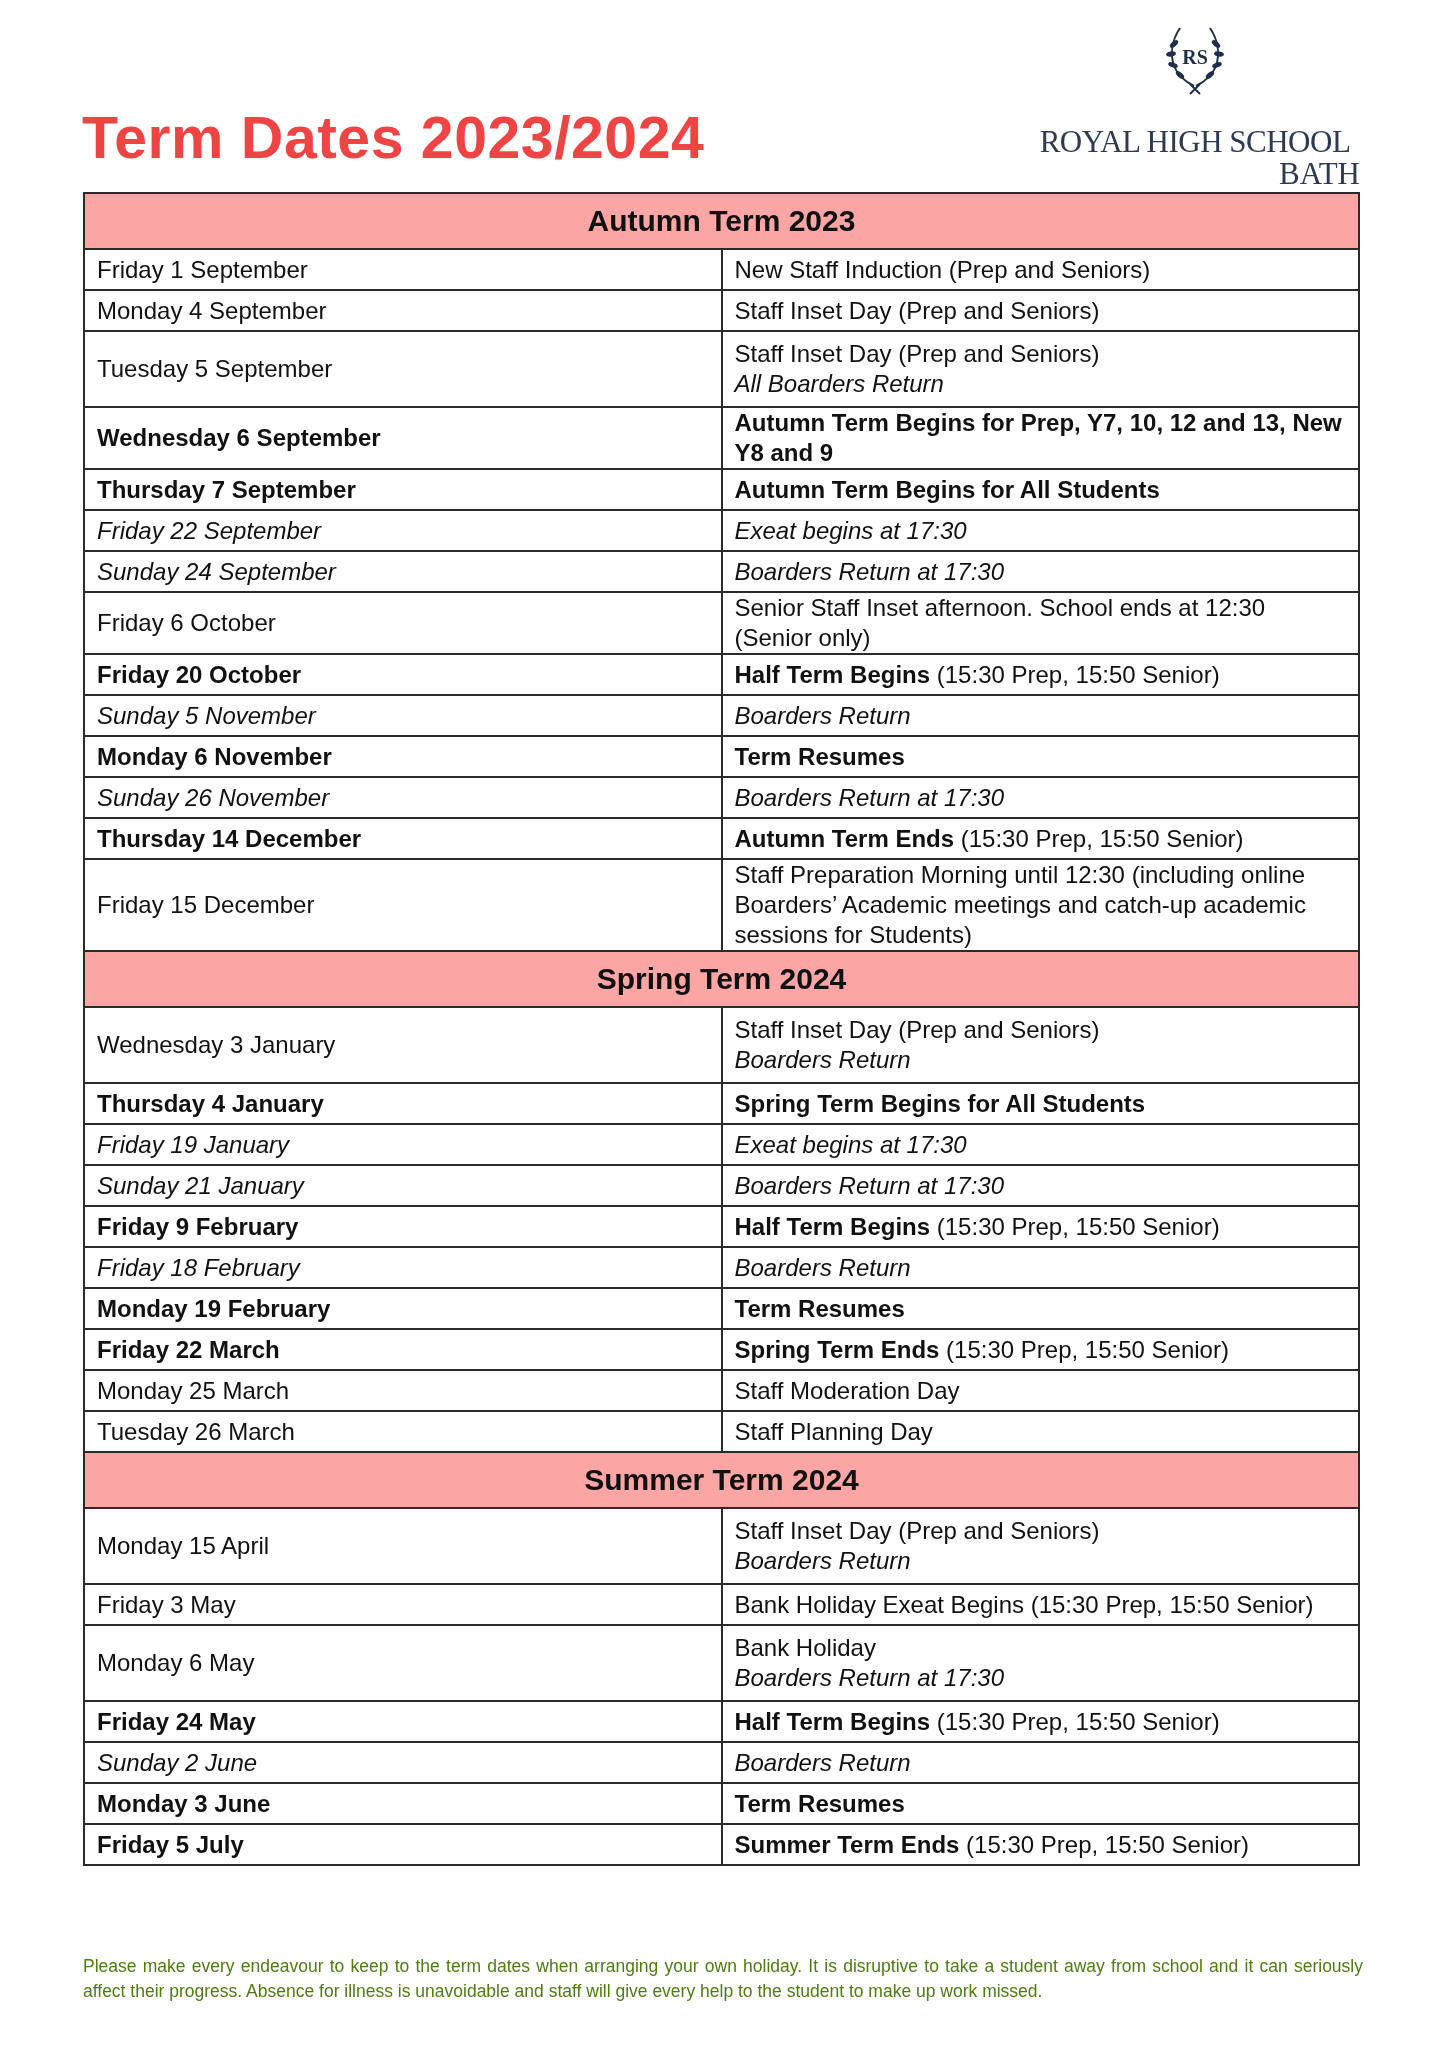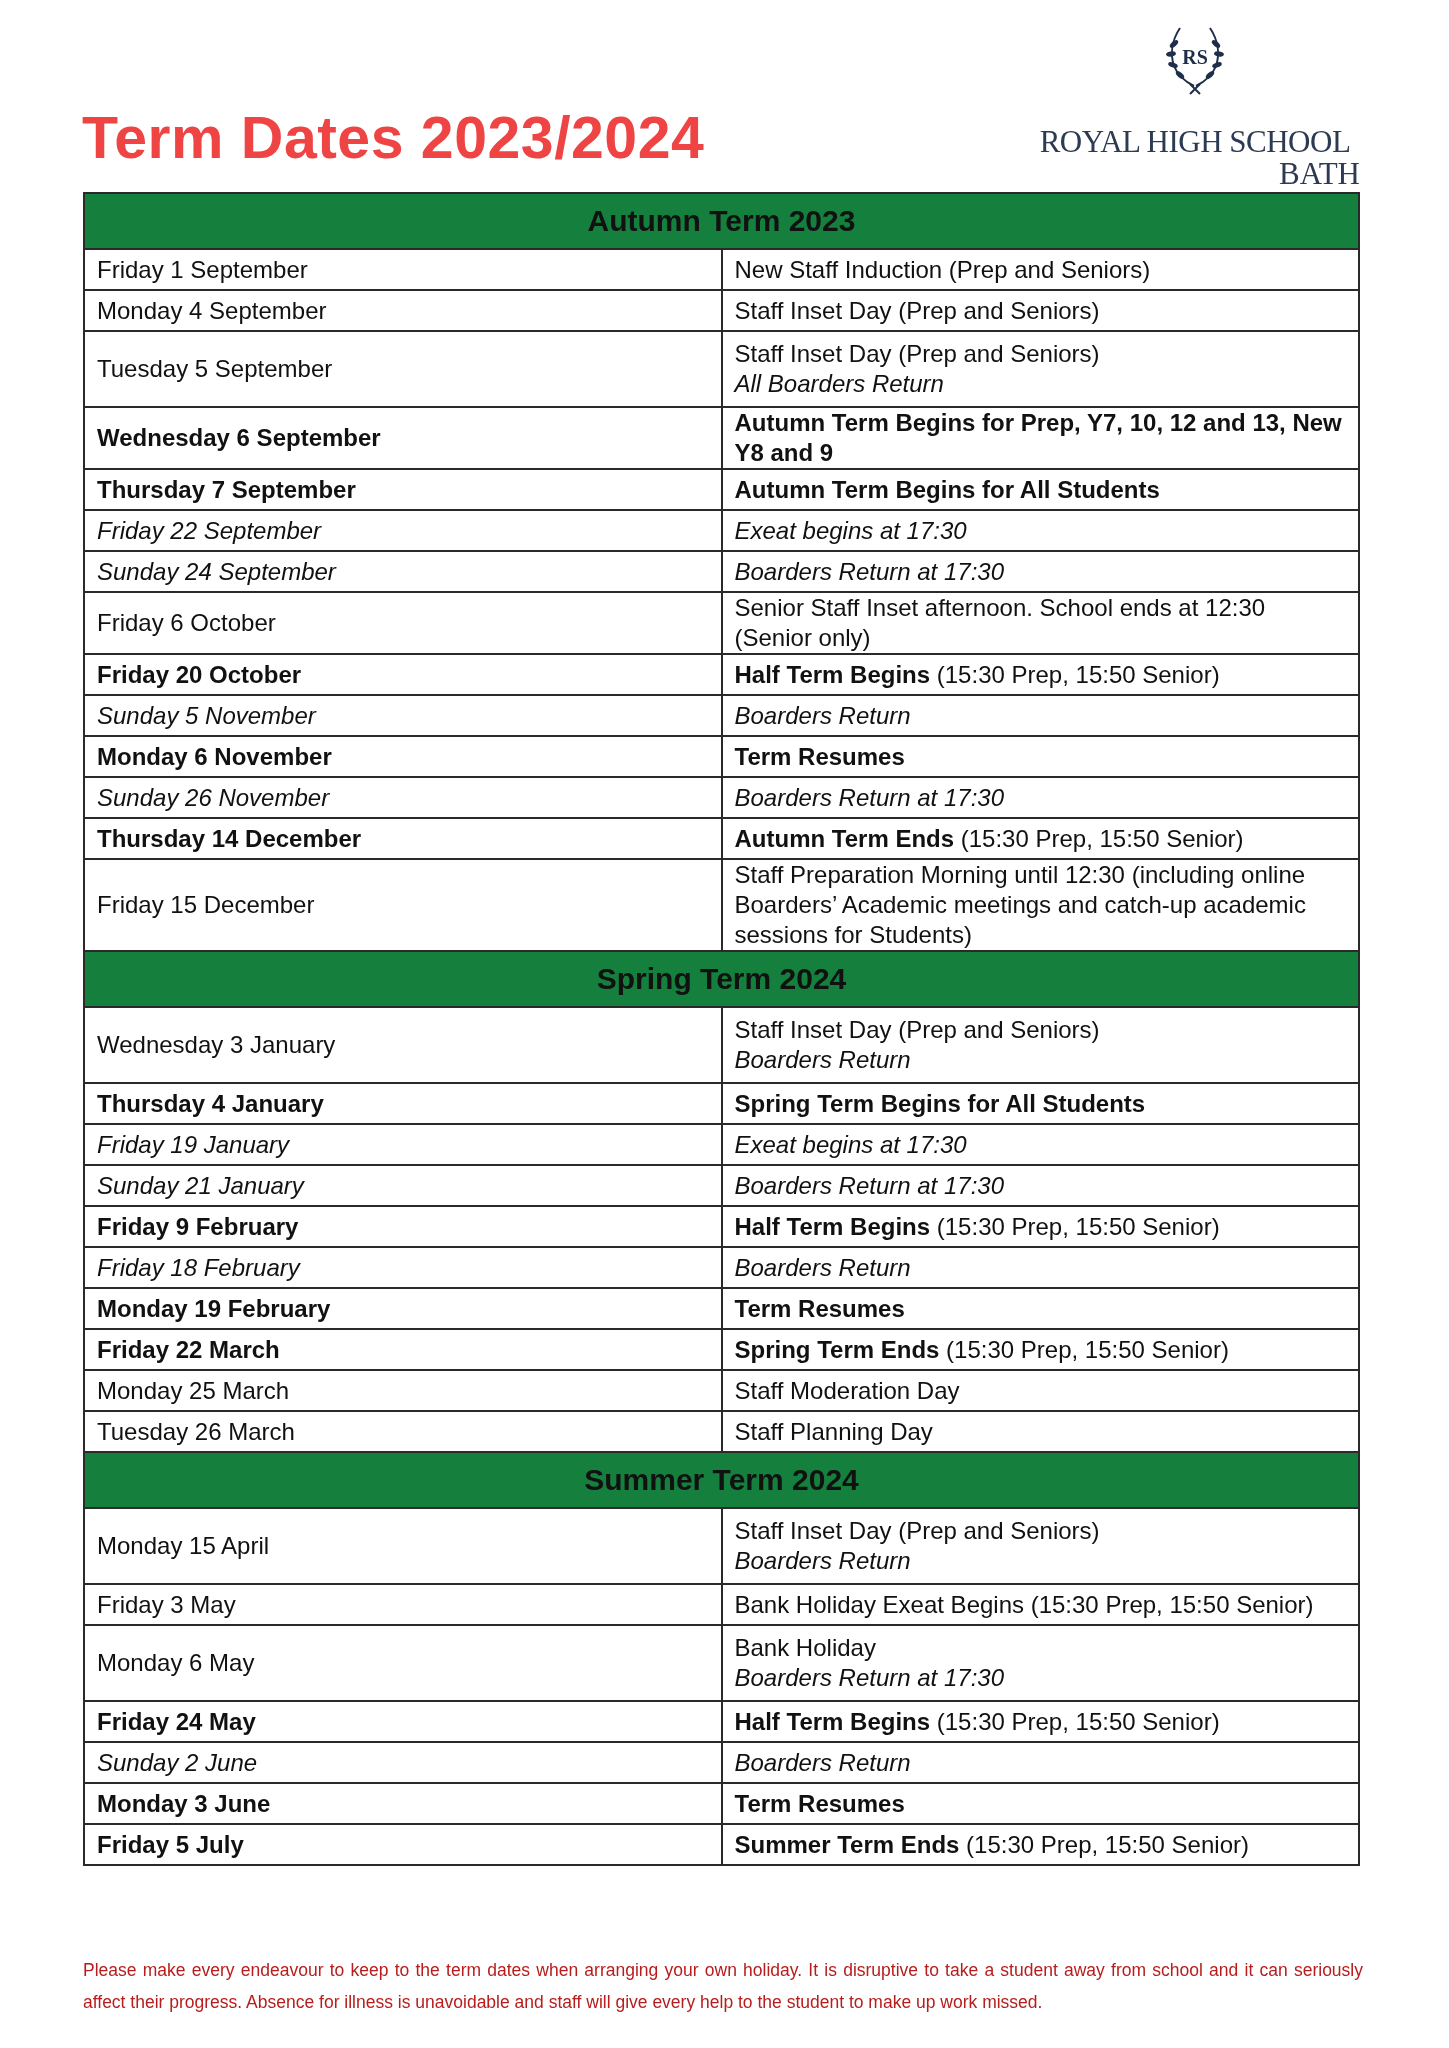--- a/index.html
+++ b/index.html
@@ -11,28 +11,28 @@
   .crest { display:block; margin:0 auto; width:90px; height:76px; }
   .logo-name { font-family:"Liberation Serif", "DejaVu Serif", serif; font-size:31px;
                line-height:32px; letter-spacing:-0.5px; color:#2c3a52; margin-top:30px; }
   .logo-city { font-family:"Liberation Serif", "DejaVu Serif", serif; font-size:31px;
                line-height:32px; color:#2c3a52;text-align:right; }
   table.terms { position:absolute; left:83px; top:192px; width:1277px;
                 border-collapse:collapse; table-layout:fixed; }
   table.terms td { border:2px solid #2a2a2a; padding:0 12px; font-size:24px;
                    vertical-align:middle; line-height:30px; }
   td.c1 { width:339px; }
-  tr.h td { background:#15803d; text-align:center; font-weight:bold; font-size:30px;
+  tr.h td { background:#fca5a5; text-align:center; font-weight:bold; font-size:30px;
             height:54px; padding:0; }
   tr.r td { height:39px; }
   tr.r2 td { height:74px; }
   .b { font-weight:bold; }
   .i { font-style:italic; }
   .footer { position:absolute; left:83px; top:1954px; width:1280px; font-size:17.5px;
-            line-height:32px; text-align:justify; color:#b91c1c; }
+            line-height:25px; text-align:justify; color:#4d7c0f; }
 </style>
 </head>
 <body>
 
 <h1 class="title">Term Dates 2023/2024</h1>
 
 <div class="logo">
   <svg class="crest" viewBox="0 0 90 76">
     <g fill="none" stroke="#1f2f4a" stroke-width="2">
       <path d="M30 8 C22 20 20 34 24 46 C28 56 36 62 44 66"></path>

